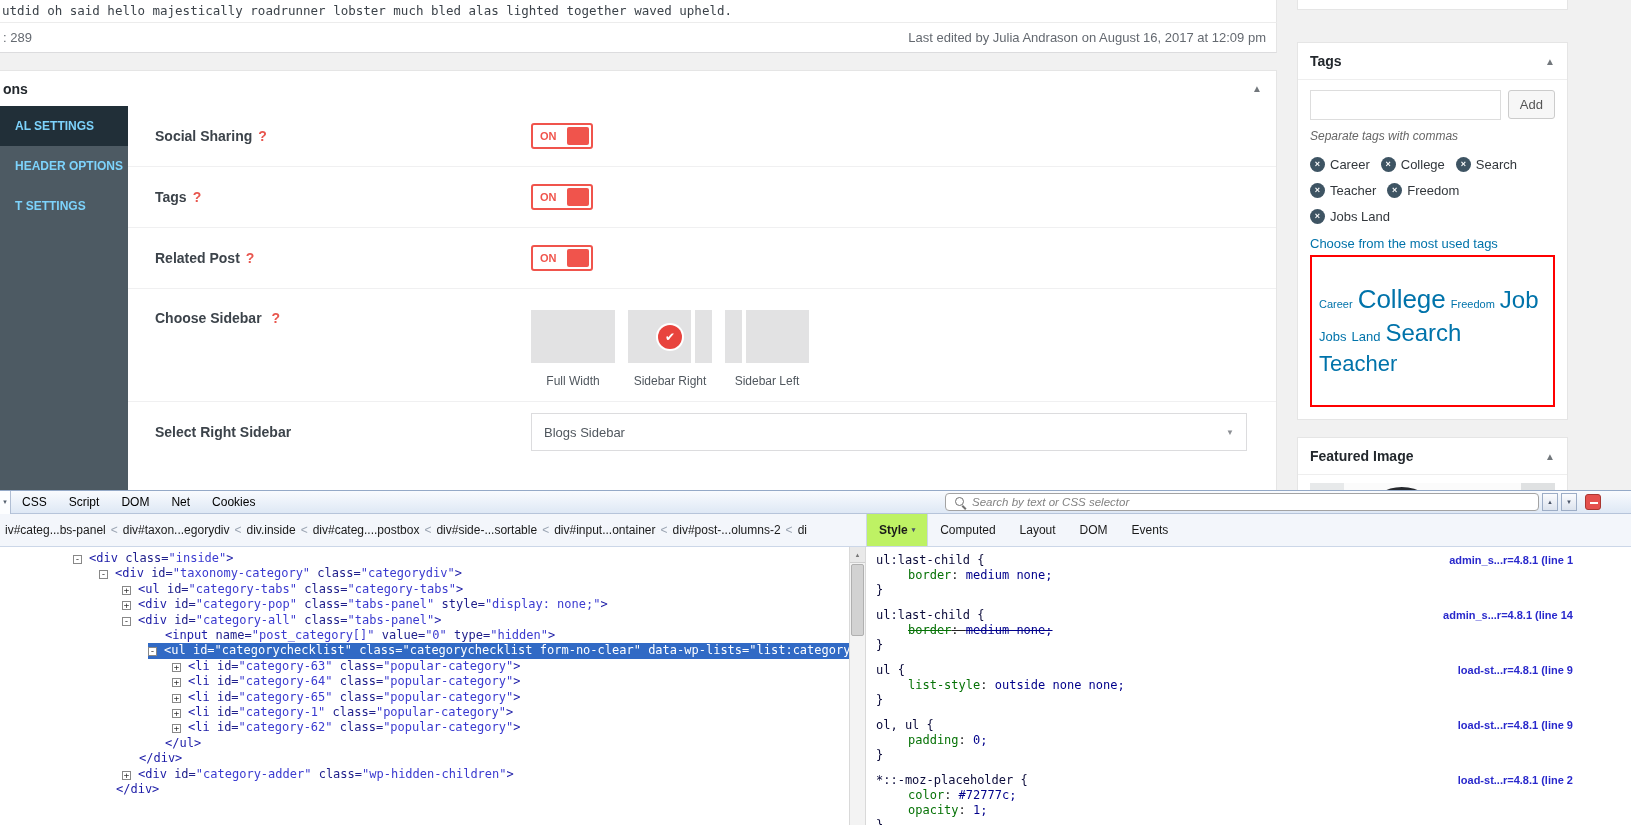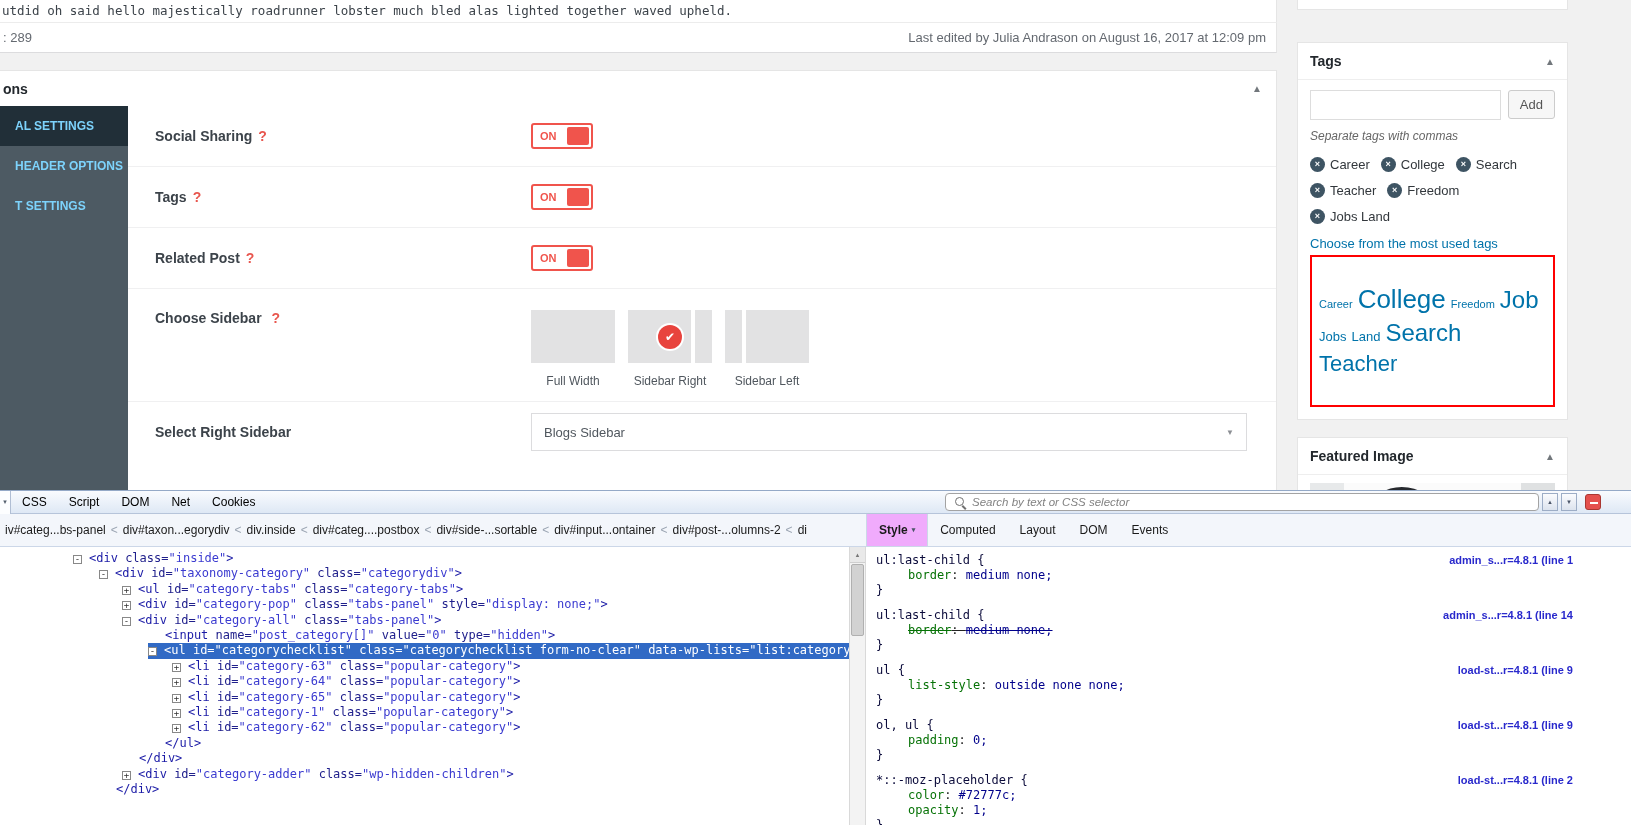--- a/index.html
+++ b/index.html
@@ -78,21 +78,21 @@
 .mag::after{content:"";position:absolute;left:8px;top:8px;width:5px;height:1.6px;background:#707070;transform:rotate(45deg);transform-origin:0 0;}
 .fb-btn{width:16px;height:18px;background:linear-gradient(#fbfcfe,#dce3ee);border:1px solid #9dadc6;font-size:6px;color:#4a5568;display:flex;align-items:center;justify-content:center;cursor:pointer;}
 .fb-close{width:16px;height:16px;background:#e4504d;border:1px solid #a93732;border-radius:3px;margin-left:5px;position:relative;cursor:pointer;}
 .fb-close::after{content:"";position:absolute;left:4px;top:7px;width:8px;height:2px;background:#fff;}
 .fb-toolbar{height:33px;background:#f3f6fb;border-bottom:1px solid #ccd7e8;display:flex;}
 .fb-crumbs{flex:0 0 866px;display:flex;align-items:center;padding-left:5px;font-size:12px;color:#1a1a1a;white-space:nowrap;overflow:hidden;}
 .crumb{cursor:pointer;}
 .crumb-sep{color:#9aa4b2;margin:0 5px;}
 .fb-style-tabs{flex:1;display:flex;border-left:1px solid #ccd7e8;}
 .style-tab{padding:0 12px;display:flex;align-items:center;font-size:12px;color:#1a1a1a;cursor:pointer;gap:4px;}
-.style-tab.active{background:#f0abfc;font-weight:bold;border-right:1px solid #ccd7e8;}
+.style-tab.active{background:#bef264;font-weight:bold;border-right:1px solid #ccd7e8;}
 .style-caret{font-size:7px;color:#4a5568;}
 .fb-content{display:flex;height:284px;}
 .fb-html{flex:0 0 849px;overflow:hidden;padding-top:4px;font-family:"DejaVu Sans Mono",monospace;}
 .tree-row{line-height:15.4px;font-size:12px;white-space:nowrap;cursor:pointer;}
 .row-inner{display:block;}
 .exp{display:inline-block;width:9px;height:9px;border:1px solid #888;background:#fff;color:#333;font-size:9px;line-height:7px;text-align:center;margin-right:7px;cursor:pointer;}
 .tkn-tag{color:#1a1aa6;}
 .tkn-attr{color:#20208c;}
 .tkn-val{color:#3b3bd0;}
 .tree-row.sel .row-inner{background:#316ac5;}

